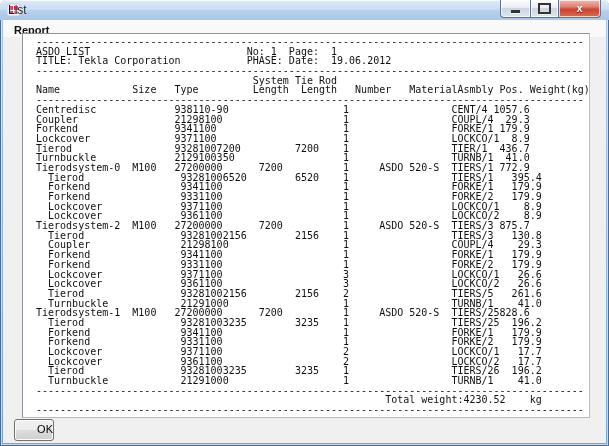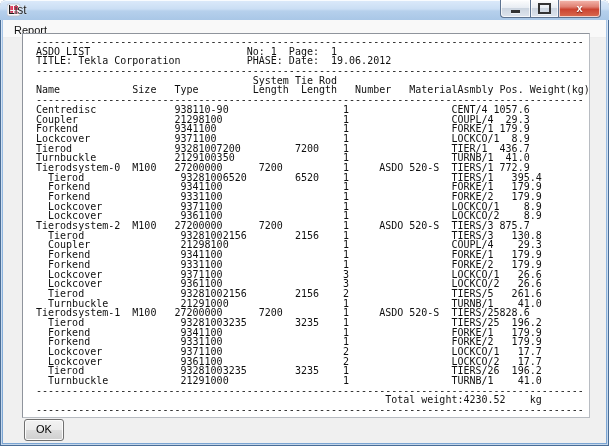--- a/index.html
+++ b/index.html
@@ -16,30 +16,30 @@
   .wbtn{height:17px;border:1px solid #5d7390;border-top:none;background:linear-gradient(180deg,#fdfdfd,#e8edf3 45%,#ccd5e0 50%,#dfe5ee);
     display:flex;align-items:center;justify-content:center;box-shadow:inset 0 0 0 1px rgba(255,255,255,.7);}
   .wbtn.min{width:29px;border-radius:0 0 0 4px;border-right:none;}
   .wbtn.max{width:27px;}
   .wbtn.close{width:41px;border-radius:0 0 4px 0;border-left:none;
     background:linear-gradient(180deg,#f4b8ae 0%,#e08173 40%,#cc4431 55%,#d96b50 100%);}
   .glyph-min{width:9px;height:3px;background:#333;margin-top:6px;box-shadow:0 1px 0 rgba(255,255,255,.6);}
   .glyph-max{width:9px;height:7px;border:2px solid #333;box-shadow:0 1px 0 rgba(255,255,255,.5);}
   .glyph-close{color:#fff;font-size:11px;font-weight:bold;text-shadow:0 1px 1px #7c1d10;line-height:15px;}
   .client{position:absolute;left:3px;right:3px;top:20px;bottom:3px;background:#f0f0f0;}
-  .menubar{position:absolute;left:0;right:0;top:0;height:17px;background:#f9f9f9;border-bottom:1px solid #eee;}
+  .menubar{position:absolute;left:0;right:0;top:0;height:17px;background:#f9f9f9;border-bottom:1px solid #eee;font-weight:bold;}
   .menu-item{display:inline-block;padding:2px 7px 0 11px;font-size:11px;color:#111;}
   .report-panel{position:absolute;left:19px;top:13px;width:566px;height:383px;background:#fff;
     border:1px solid #8f949c;border-right-color:#b8bcc2;border-bottom-color:#b8bcc2;overflow:hidden;}
   .report-pre{margin:0;padding:3px 0 0 13px;font-family:"DejaVu Sans Mono","Liberation Mono",monospace;
     font-size:10px;line-height:9.68px;color:#101010;white-space:pre;}
   .okbar{position:absolute;left:0;right:0;bottom:0;height:26px;}
-  .ok-button{position:absolute;left:21px;top:2px;width:38px;height:20px;border:1px solid #707070;border-radius:3px;
+  .ok-button{position:absolute;left:11px;top:2px;width:38px;height:20px;border:1px solid #707070;border-radius:3px;
     background:linear-gradient(180deg,#f2f2f2 0%,#ebebeb 50%,#dddddd 50%,#cfcfcf 100%);
-    box-shadow:inset 0 0 0 1px #fbfbfb;font-size:11px;color:#000;text-align:center;line-height:18px;font-family:"Liberation Sans",sans-serif;}
+    box-shadow:inset 0 0 0 1px #fbfbfb;font-size:11px;color:#000;text-align:right;line-height:18px;font-family:"Liberation Sans",sans-serif;}
 </style>
 </head>
 <body>
 
 <div class="window">
   <div class="titlebar">
     <svg class="app-icon" viewBox="0 0 14 14">
       <rect x="0" y="1" width="13" height="12" rx="2" fill="#f6f6f8" stroke="#b9bec9" stroke-width="0.8"></rect>
       <rect x="2" y="3" width="4" height="4" fill="#e03a5a"></rect>
       <rect x="7" y="3" width="4" height="4" fill="#c41f44"></rect>

